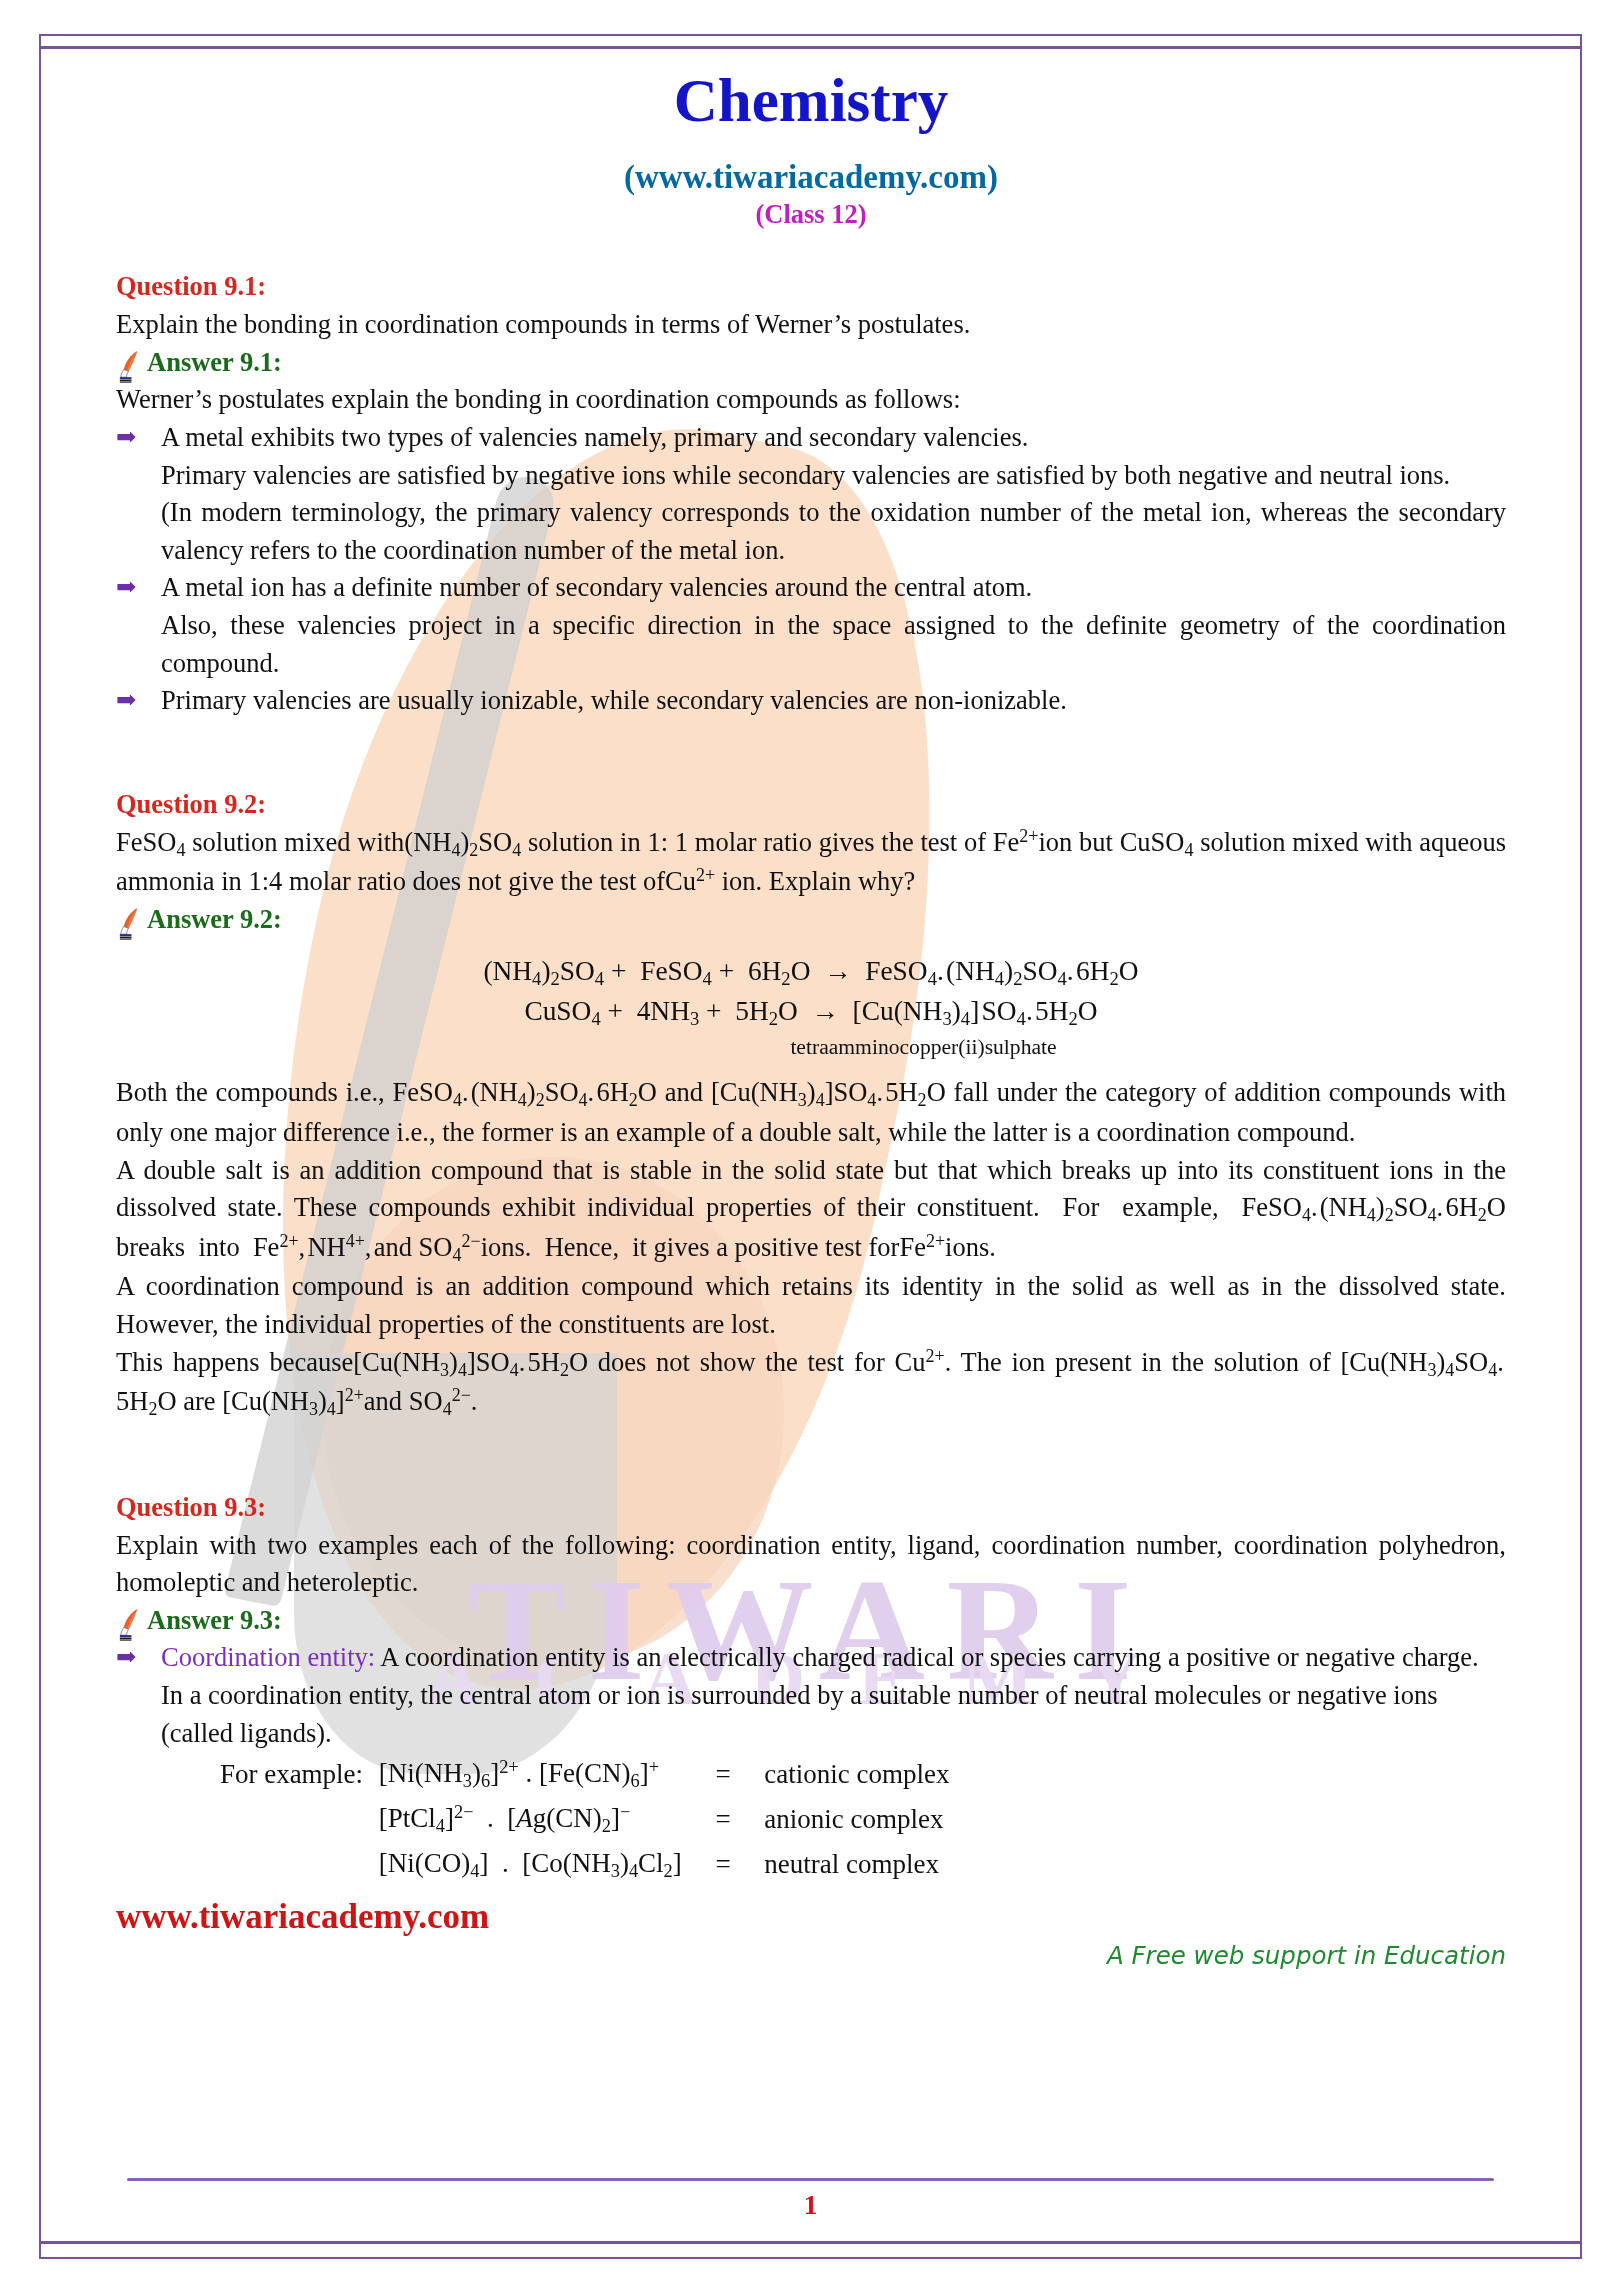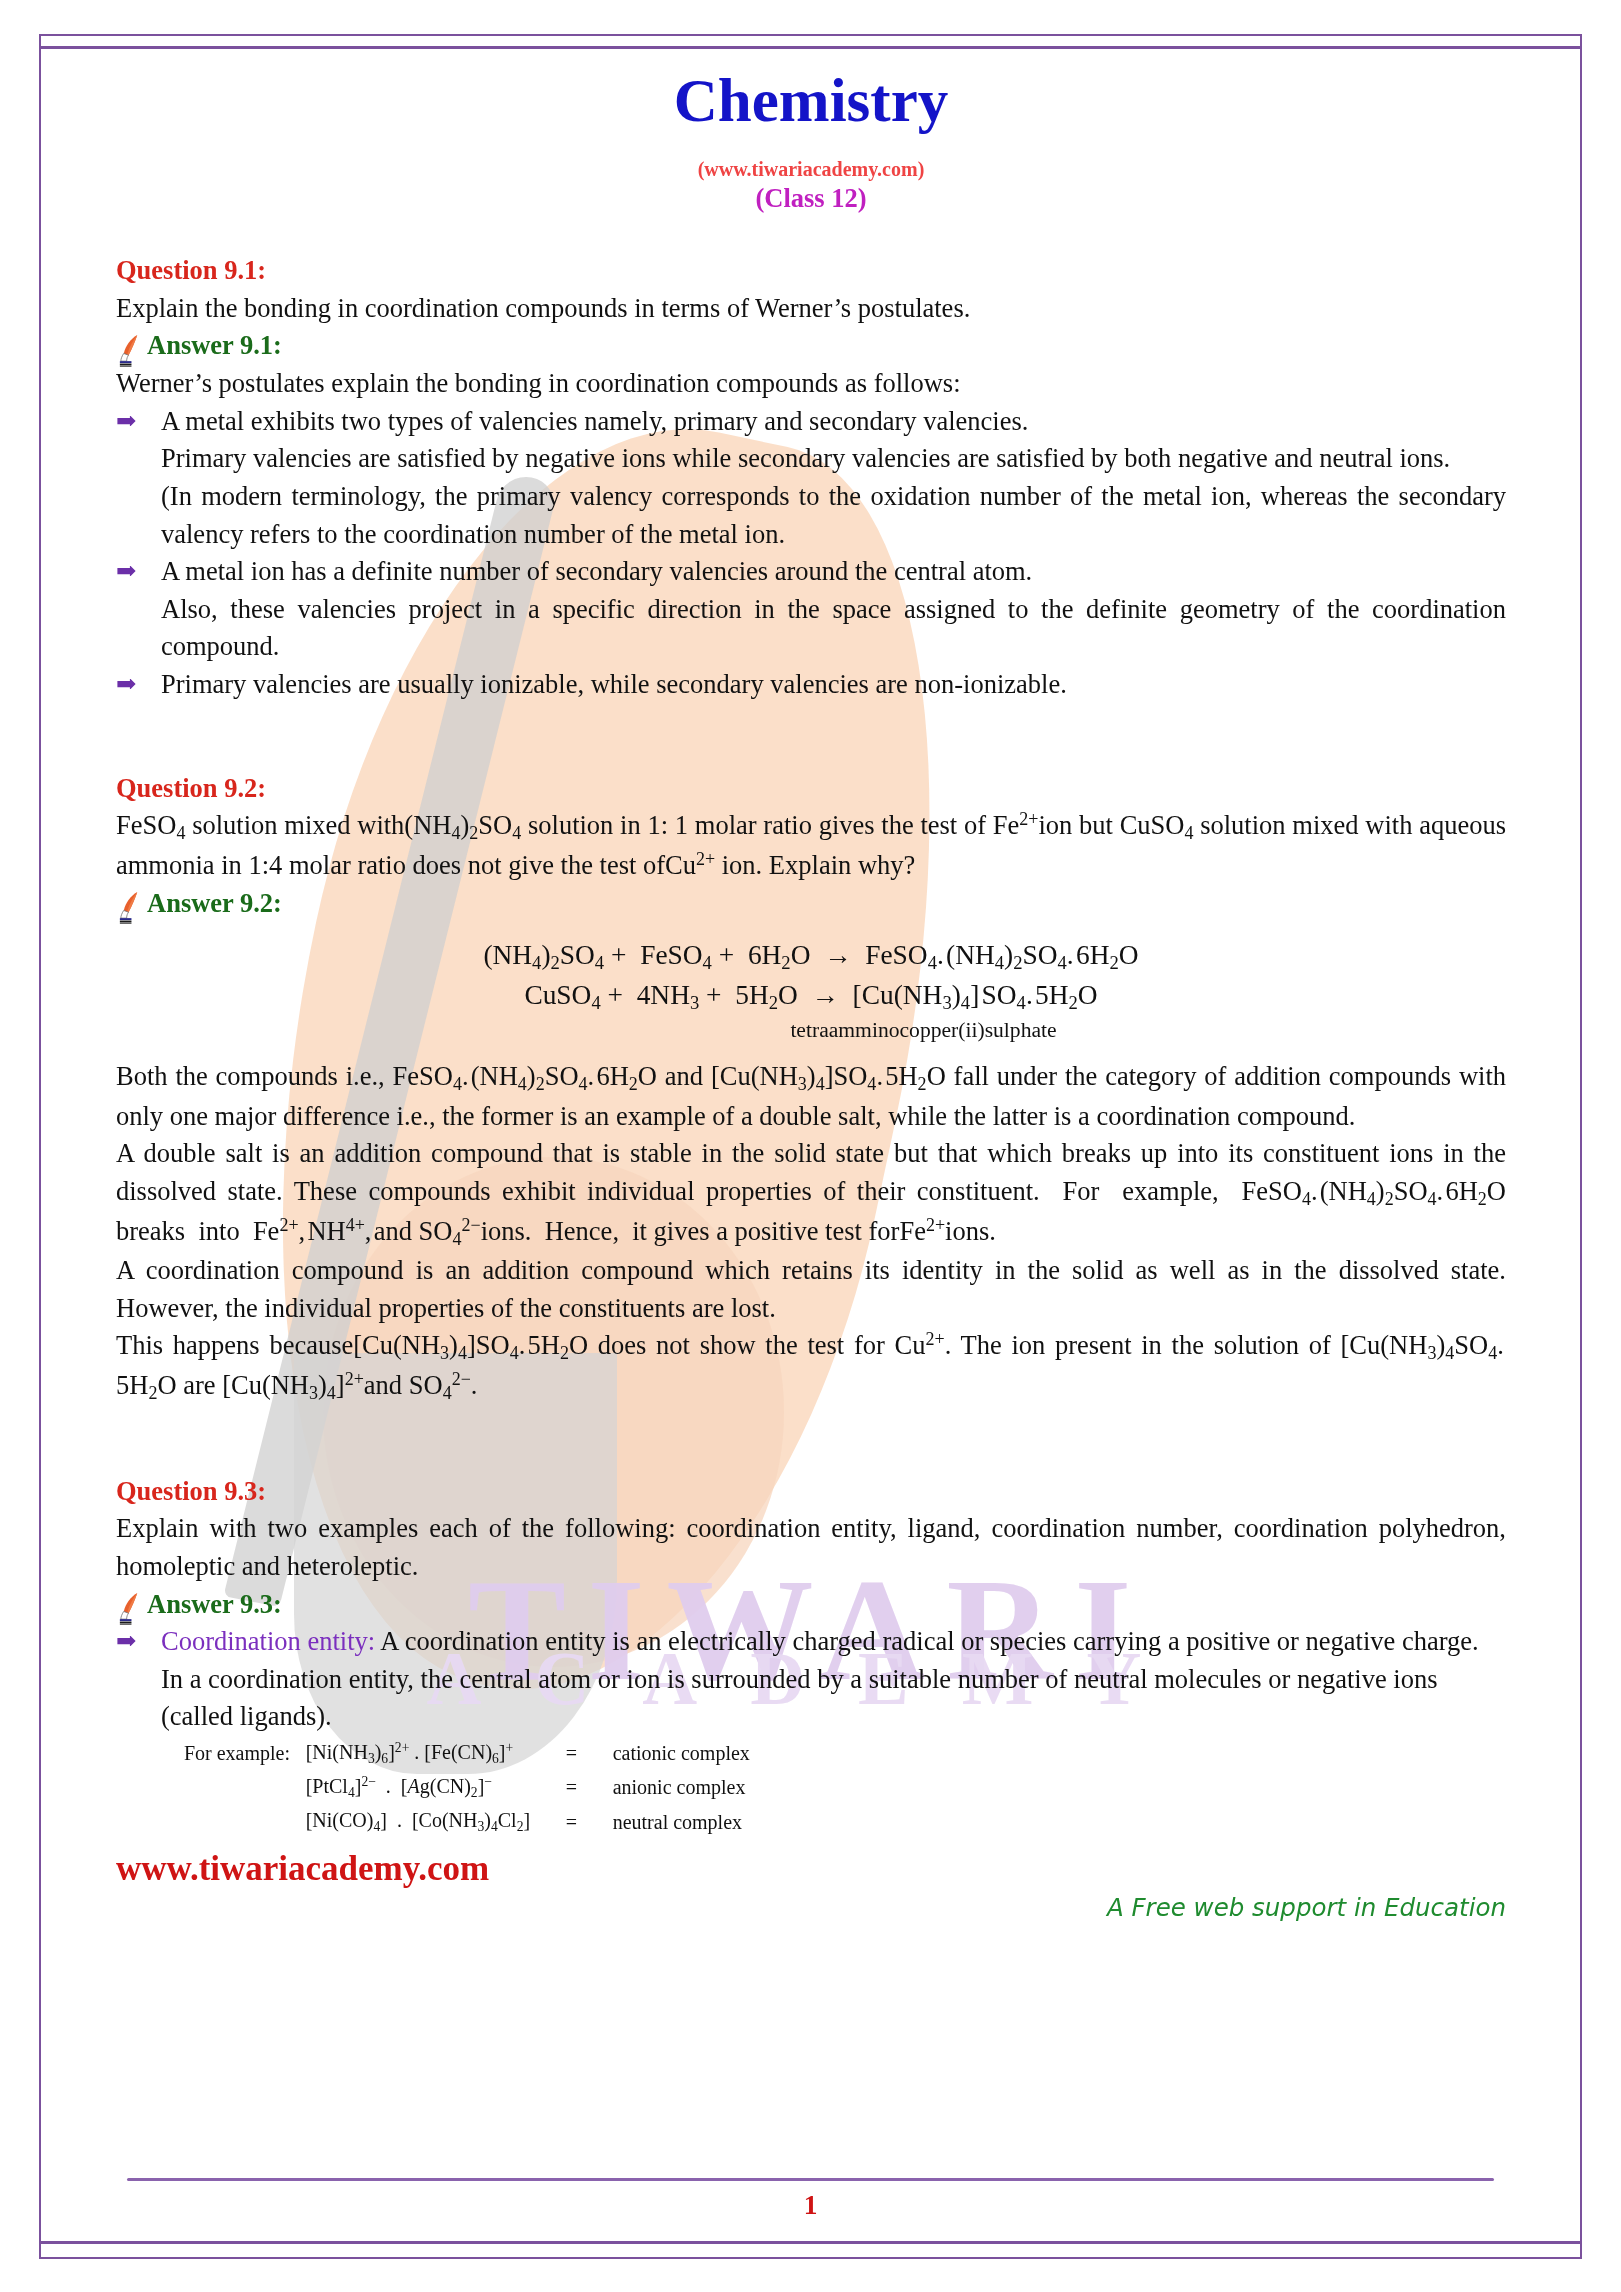--- a/index.html
+++ b/index.html
@@ -143,22 +143,22 @@
     font-family: "Liberation Serif", serif;
     font-weight: bold;
     font-size: 61px;
     line-height: 1.05;
     color: #1414c8;
     margin: 0 0 2px 0;
   }
   .subtitle-url {
     text-align: center;
     font-weight: bold;
-    font-size: 20px;
-    color: #ef4444;
+    font-size: 33px;
+    color: #0369a1;
     line-height: 1.25;
     margin-top: 24px;
   }
   .subtitle-chapter {
     text-align: center;
     font-weight: bold;
     font-size: 26.5px;
     color: #1e1eb4;
     line-height: 1.25;
   }
@@ -248,25 +248,25 @@
     line-height: 1.3;
     color: #111111;
     padding-left: 225px;
   }
 
   sub { font-size: .68em; vertical-align: -0.28em; }
   sup { font-size: .68em; vertical-align: 0.5em; }
 
   
   .ex-table {
-    font-size: 20px;
+    font-size: 27px;
     line-height: 1.5;
     color: #111111;
     border-collapse: collapse;
-    margin-left: 62px;
+    margin-left: 98px;
   }
   .ex-table td {
     padding: 1px 5.9px;
     white-space: nowrap;
   }
   .ex-label { text-align: right; padding-right: 9.8px !important; }
   .ex-eq { text-align: center; width: 59px; }
 
   .footer-url {
     text-align: left;

